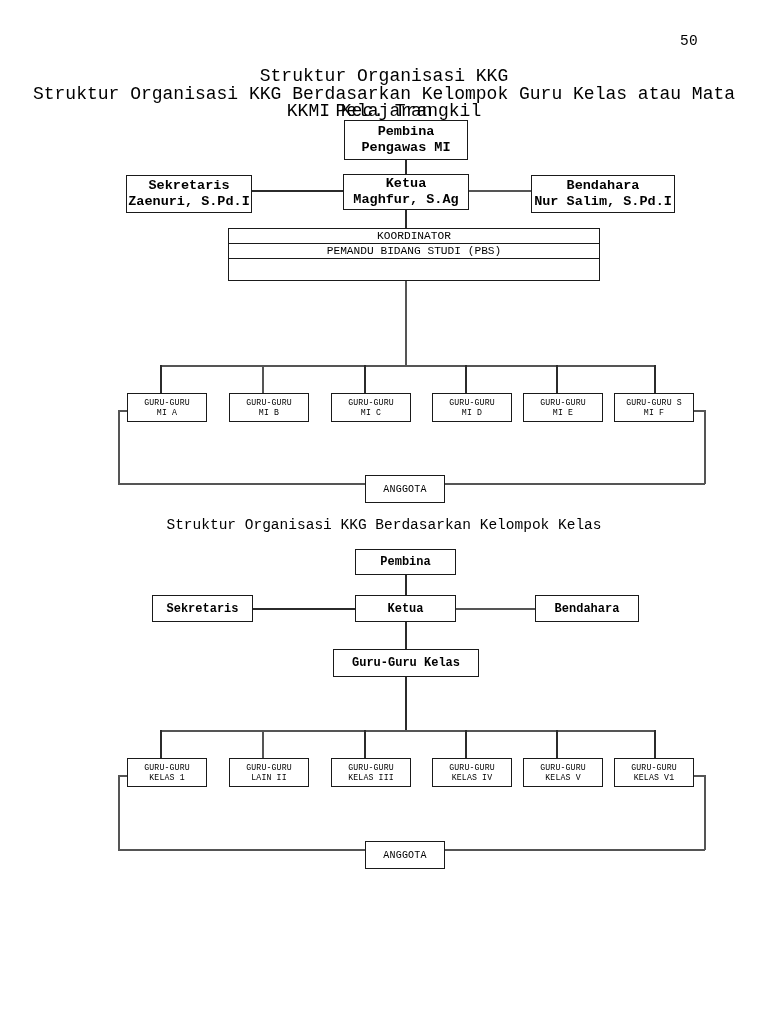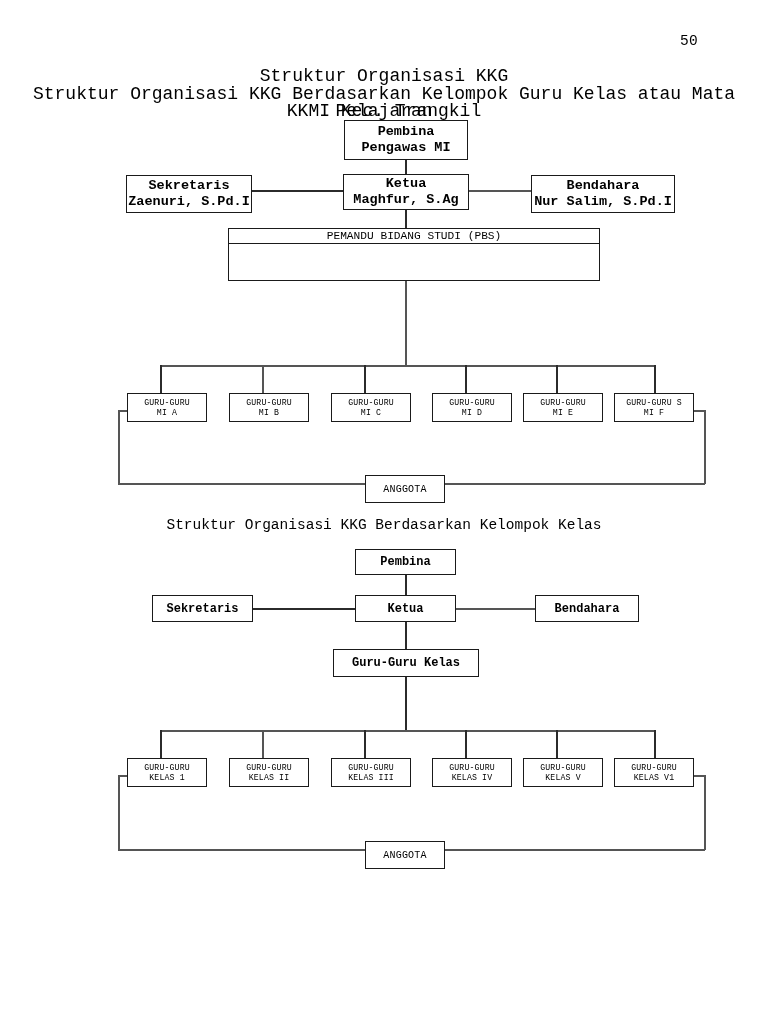--- a/index.html
+++ b/index.html
@@ -149,20 +149,21 @@
     <span class="ln">Bendahara</span>
     <span class="ln">Nur Salim, S.Pd.I</span>
   </div>
 
   <div class="hline" style="left:252px; top:190px; width:91px;"></div>
   <div class="hline thin" style="left:469px; top:190px; width:62px;"></div>
 
   <div class="vline" style="left:405px; top:210px; height:18px;"></div>
 
   <div class="coord-table" style="left:228px; top:228px; width:372px; height:53px;">
+    <div class="coord-row">KOORDINATOR</div>
     <div class="coord-row">PEMANDU BIDANG STUDI (PBS)</div>
   </div>
 
   <div class="vline thin" style="left:405px; top:281px; height:85px;"></div>
 
   <div class="hline thin" style="left:160px; top:365px; width:496px;"></div>
 
   <div class="vline" style="left:160px; top:365px; height:28px;"></div>
   <div class="vline thin" style="left:262px; top:365px; height:28px;"></div>
   <div class="vline" style="left:364px; top:365px; height:28px;"></div>
@@ -246,21 +247,21 @@
   <div class="vline" style="left:465px; top:730px; height:28px;"></div>
   <div class="vline" style="left:556px; top:730px; height:28px;"></div>
   <div class="vline" style="left:654px; top:730px; height:28px;"></div>
 
   <div class="box b-sm" style="left:127px; top:758px; width:80px; height:29px;">
     <span class="ln">GURU-GURU</span>
     <span class="ln">KELAS 1</span>
   </div>
   <div class="box b-sm" style="left:229px; top:758px; width:80px; height:29px;">
     <span class="ln">GURU-GURU</span>
-    <span class="ln">KELAS II</span>
+    <span class="ln">LAIN II</span>
   </div>
   <div class="box b-sm" style="left:331px; top:758px; width:80px; height:29px;">
     <span class="ln">GURU-GURU</span>
     <span class="ln">KELAS III</span>
   </div>
   <div class="box b-sm" style="left:432px; top:758px; width:80px; height:29px;">
     <span class="ln">GURU-GURU</span>
     <span class="ln">KELAS IV</span>
   </div>
   <div class="box b-sm" style="left:523px; top:758px; width:80px; height:29px;">

